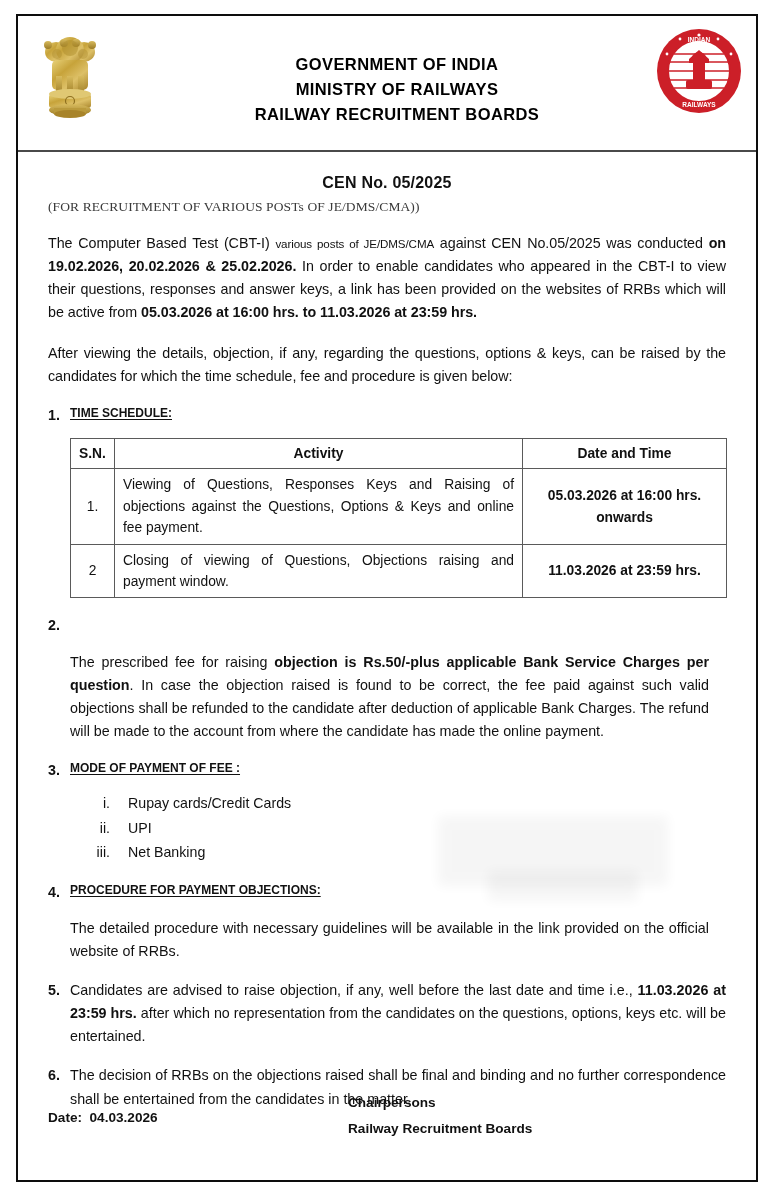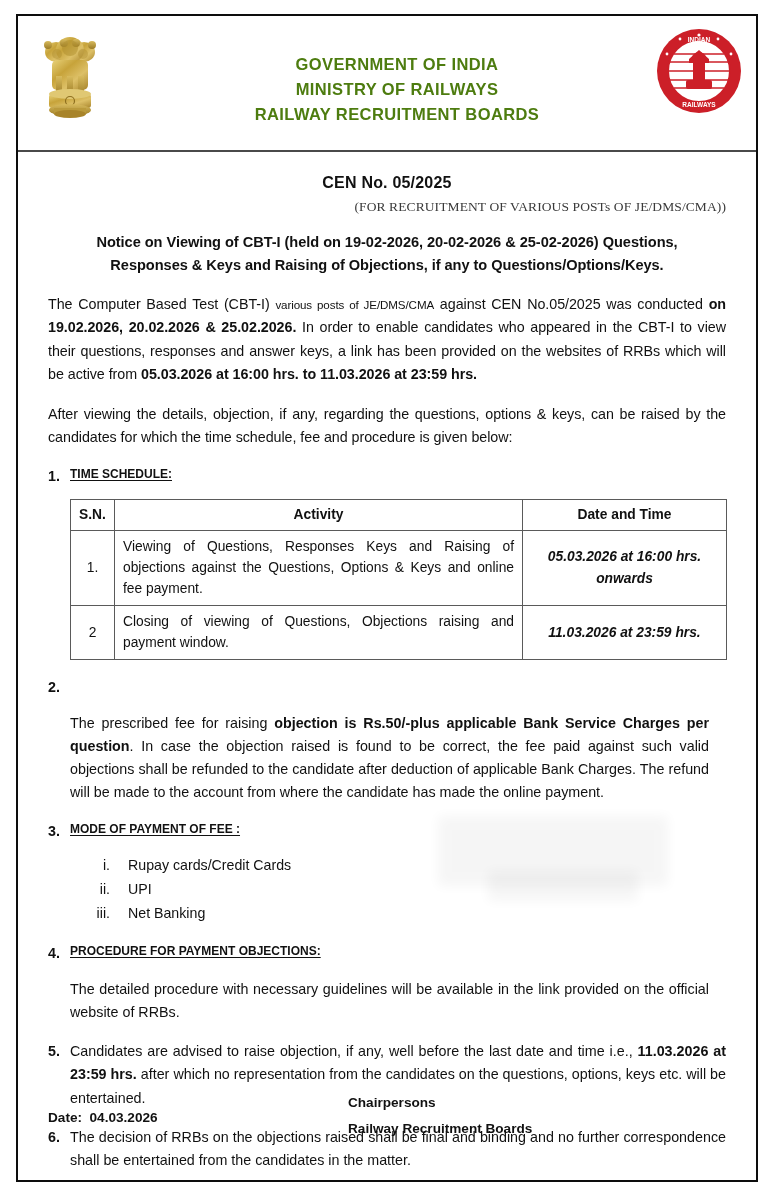--- a/index.html
+++ b/index.html
@@ -55,37 +55,37 @@
     right: 0;
     top: 36px;
     text-align: center;
     padding-left: 20px;
   }
   .header-titles .line {
     font-weight: bold;
     font-size: 16.5px;
     letter-spacing: 0.4px;
     line-height: 1.52;
-    color: #4d7c0f;
+    color: #000000;
   }
 
   
   .body-wrap {
     padding: 16px 30px 0 30px;
   }
 
   .cen-no {
     text-align: center;
     font-weight: bold;
     font-size: 16px;
     letter-spacing: 0.2px;
     margin-top: 6px;
   }
   .cen-sub {
-    text-align: right;
+    text-align: left;
     font-family: "Liberation Serif", serif;
     font-size: 13.5px;
     color: #3a3a3a;
     margin-top: 7px;
     letter-spacing: 0.1px;
   }
 
   .notice-title {
     text-align: center;
     font-weight: bold;
@@ -162,21 +162,21 @@
   table.schedule th {
     font-weight: bold;
     text-align: center;
     padding: 4px 6px;
   }
   .col-sn   { width: 44px; }
   .col-act  { width: 408px; }
   .col-dt   { width: 204px; }
   td.sn  { text-align: center; font-size: 14px; }
   td.act { text-align: justify; }
-  td.dt  { text-align: center; font-weight: bold; font-style: italic; }
+  td.dt  { text-align: center; font-weight: bold; }
 
   
   ul.roman {
     list-style: none;
     margin: 9px 0 0 0;
     padding: 0 0 0 40px;
   }
   ul.roman li {
     font-size: 14.2px;
     line-height: 1.72;
@@ -311,24 +311,20 @@
       <div class="line">MINISTRY OF RAILWAYS</div>
       <div class="line">RAILWAY RECRUITMENT BOARDS</div>
     </div>
   </div>
 
   <div class="body-wrap">
 
     <div class="cen-no">CEN No. 05/2025</div>
     <div class="cen-sub">(FOR RECRUITMENT OF VARIOUS POSTs OF JE/DMS/CMA))</div>
 
-    <div class="notice-title">
-      <div>Notice on Viewing of CBT-I (held on 19-02-2026, 20-02-2026 &amp; 25-02-2026) Questions,</div>
-      <div>Responses &amp; Keys and Raising of Objections, if any to Questions/Options/Keys.</div>
-    </div>
 
     <p class="para"><span>The Computer Based Test (CBT-I) </span><span class="small-caps-run">various posts of JE/DMS/CMA</span><span> against CEN No.05/2025 was conducted </span><b>on 19.02.2026, 20.02.2026 &amp; 25.02.2026.</b><span> In order to enable candidates who appeared in the CBT-I to view their questions, responses and answer keys, a link has been provided on the websites of RRBs which will be active from </span><b>05.03.2026 at 16:00 hrs. to 11.03.2026 at 23:59 hrs.</b></p>
 
     <p class="para">After viewing the details, objection, if any, regarding the questions, options &amp; keys, can be raised by the candidates for which the time schedule, fee and procedure is given below:</p>
 
     <div class="sec">
       <span class="sec-num">1.</span>
       <span class="sec-head">TIME SCHEDULE:</span>
     </div>
 

